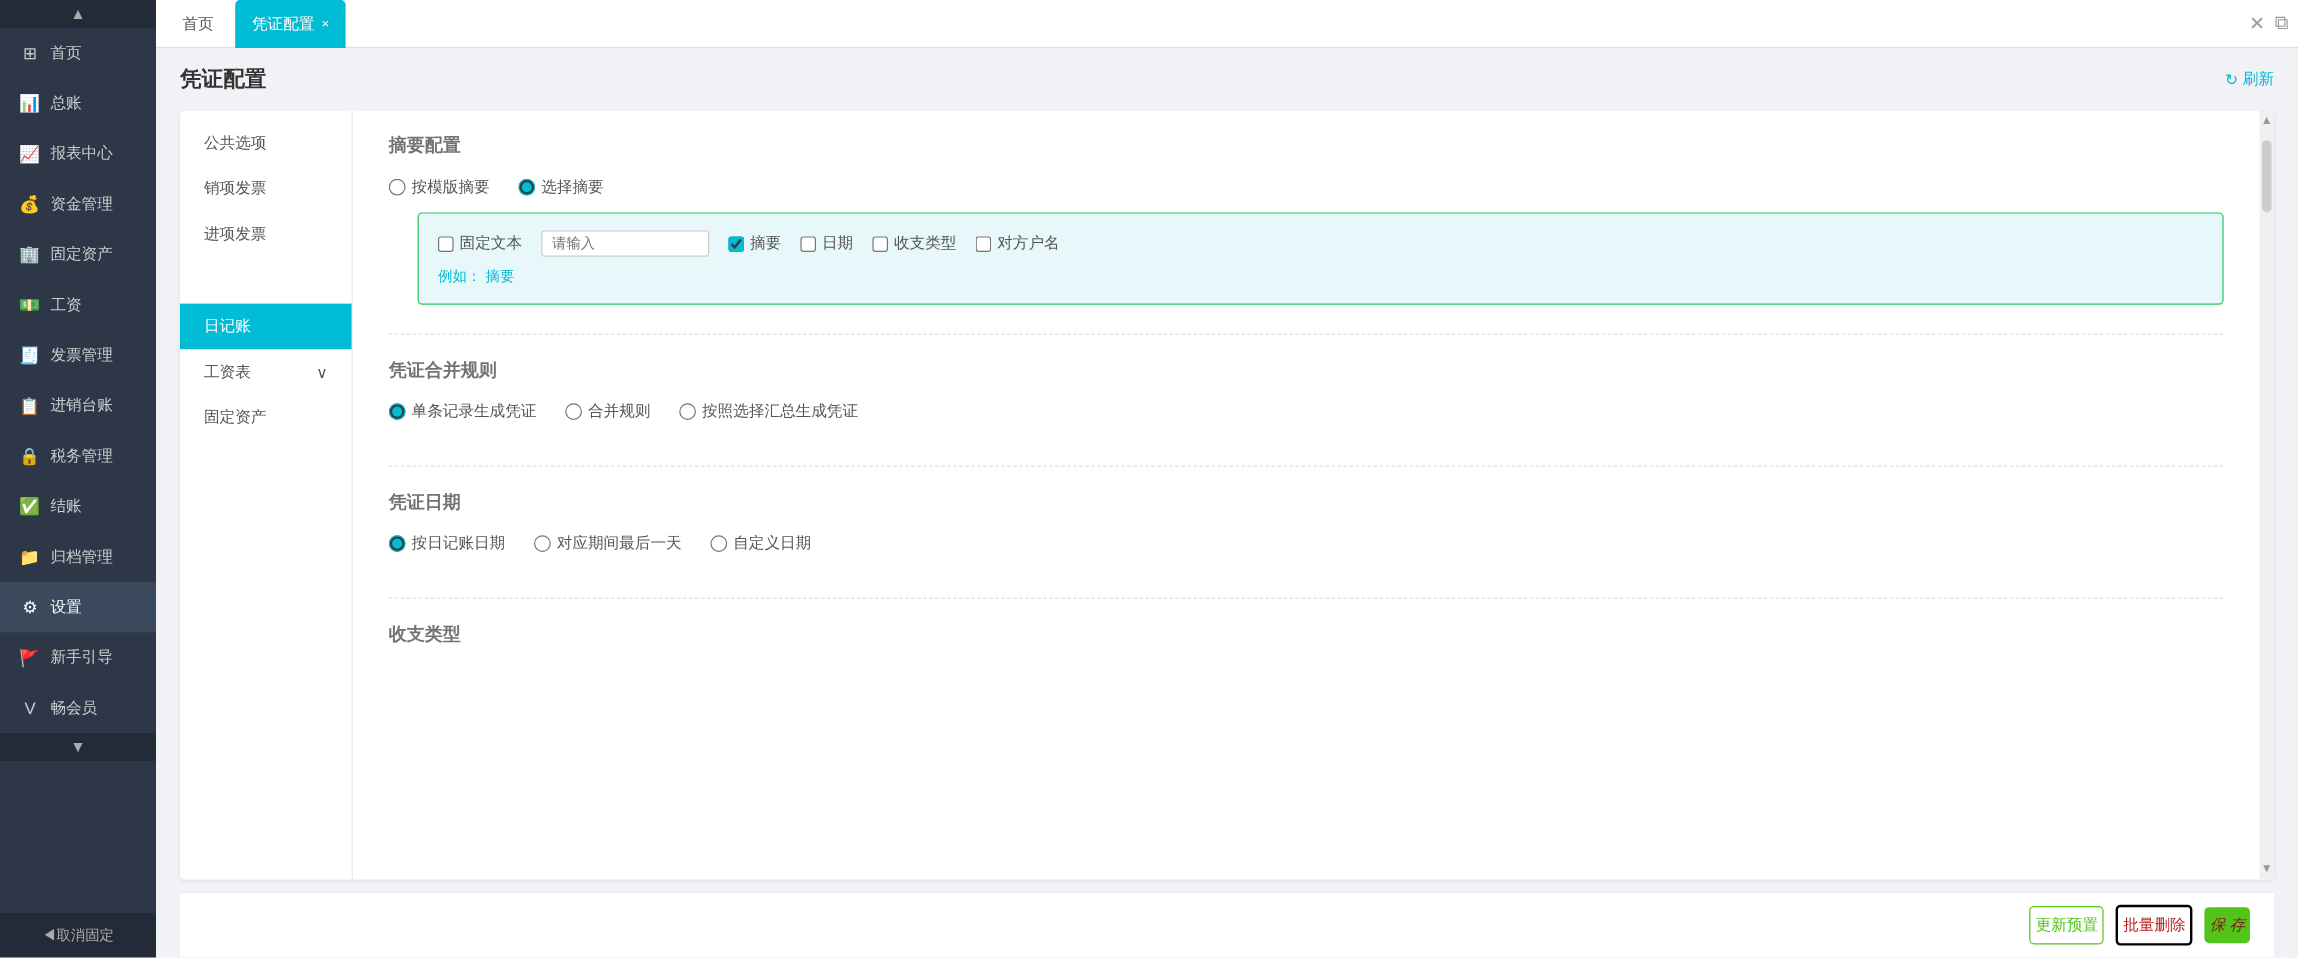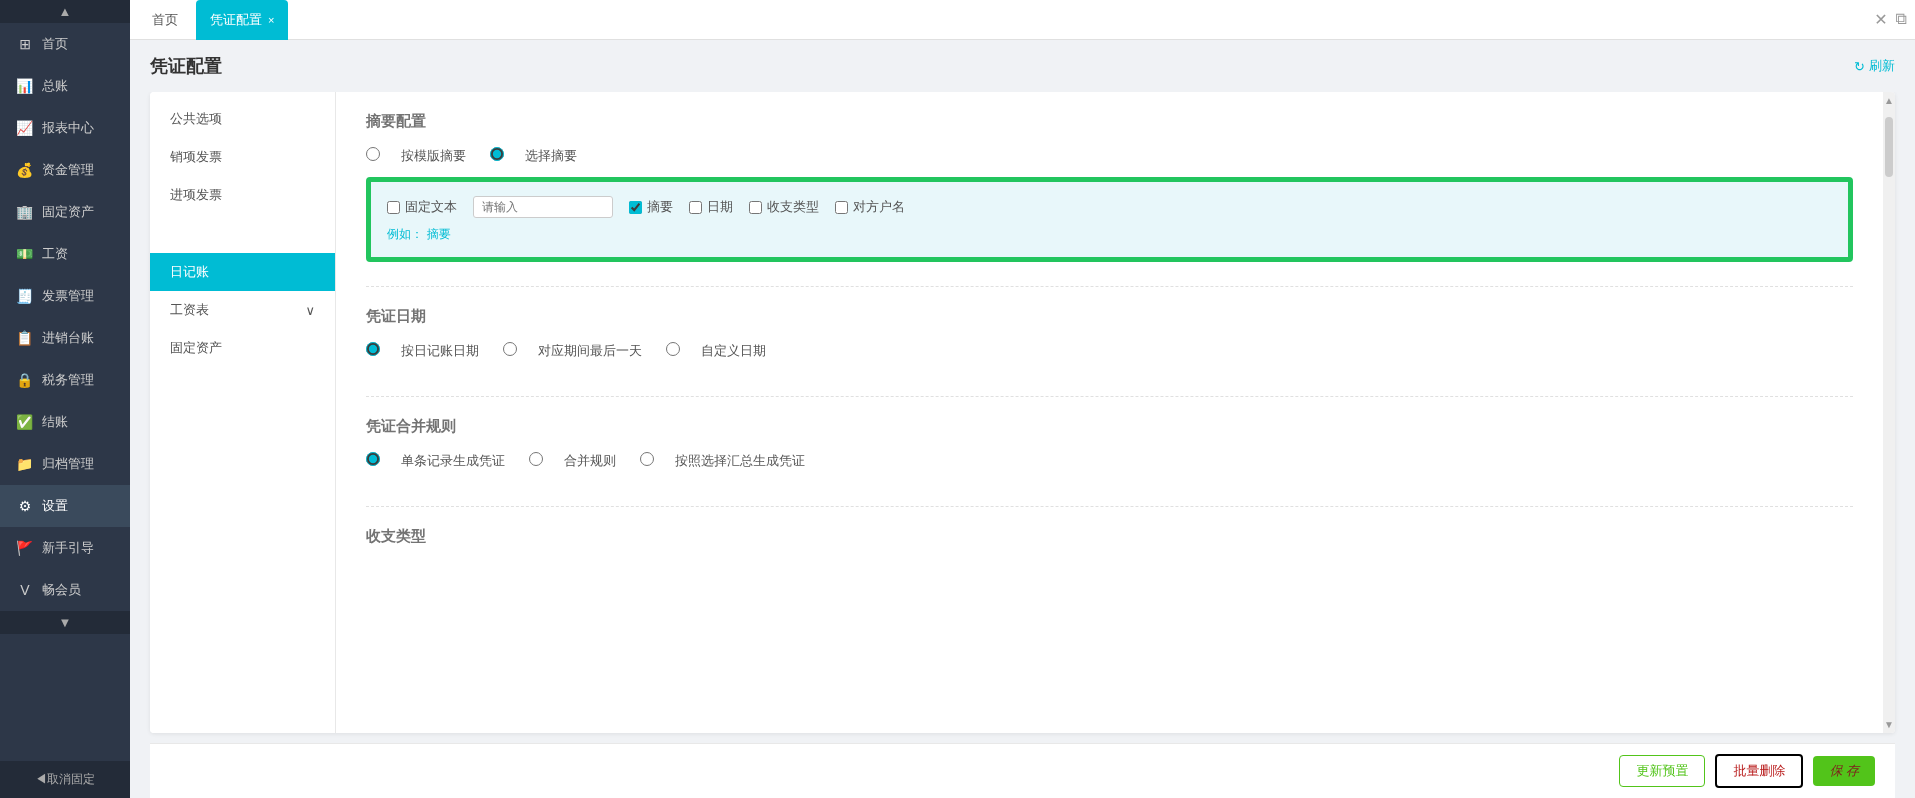--- a/index.html
+++ b/index.html
@@ -123,21 +123,21 @@
       flex: 1;
       overflow: hidden;
       background: #fff;
       margin: 0 10px 10px 10px;
       border-radius: 4px;
       box-shadow: 0 1px 4px rgba(0,0,0,0.08);
     }
 
     
     .left-nav {
-      width: 186px;
+      width: 144px;
       border-right: 1px solid #e8e8e8;
       padding-top: 8px;
       flex-shrink: 0;
       background: #fff;
     }
     .left-nav-item {
       padding: 10px 20px;
       color: #555;
       cursor: pointer;
       font-size: 13px;
@@ -172,38 +172,40 @@
 
     
     .radio-group {
       display: flex;
       gap: 24px;
       align-items: center;
       margin-bottom: 12px;
     }
     .radio-item {
       display: flex;
-      gap: 21px;
+      align-items: center;
+      gap: 5px;
       cursor: pointer;
       font-size: 13px;
       color: #555;
     }
     .radio-item input[type="radio"] {
       accent-color: #00bcd4;
       width: 14px;
       height: 14px;
     }
 
     
     .summary-config-box {
       background: #e8f7fa;
-      border: 5px solid #22c55e;
+      border: 1px solid #22c55e;
       border-radius: 4px;
       padding: 14px 16px;
       margin-top: 8px;
+      margin-left: 24px;
     }
     .summary-row {
       display: flex;
       align-items: center;
       gap: 16px;
       flex-wrap: wrap;
       margin-bottom: 8px;
     }
     .checkbox-item {
       display: flex;
@@ -238,21 +240,21 @@
       justify-content: flex-end;
       align-items: center;
       gap: 10px;
       padding: 10px 20px;
       background: #fff;
       border-top: 1px solid #e8e8e8;
       flex-shrink: 0;
       margin: 0 10px 0 10px;
     }
     .btn {
-      padding: 6px 16px;
+      padding: 6px 4px;
       border-radius: 4px;
       font-size: 13px;
       cursor: pointer;
       border: none;
     }
     .btn-outline-green {
       border: 1px solid #52c41a;
       color: #52c41a;
       background: #fff;
     }
@@ -452,51 +454,51 @@
               </label>
             </div>
             <div>
               <span class="summary-example">例如：</span>
               <span class="summary-example">摘要</span>
             </div>
           </div>
         </div>
 
         <div class="section">
+          <div class="section-title">凭证合并规则</div>
+          <div class="radio-group">
+            <label class="radio-item">
+              <input type="radio" name="merge_rule" checked="" style="">
+              <span>单条记录生成凭证</span>
+            </label>
+            <label class="radio-item">
+              <input type="radio" name="merge_rule" style="">
+              <span>合并规则</span>
+            </label>
+            <label class="radio-item">
+              <input type="radio" name="merge_rule" style="">
+              <span>按照选择汇总生成凭证</span>
+            </label>
+          </div>
+        </div>
+
+        <div class="section">
           <div class="section-title">凭证日期</div>
           <div class="radio-group">
             <label class="radio-item">
               <input type="radio" name="voucher_date" checked="" style="">
               <span>按日记账日期</span>
             </label>
             <label class="radio-item">
               <input type="radio" name="voucher_date" style="">
               <span>对应期间最后一天</span>
             </label>
             <label class="radio-item">
               <input type="radio" name="voucher_date" style="">
               <span>自定义日期</span>
-            </label>
-          </div>
-        </div>
-
-        <div class="section">
-          <div class="section-title">凭证合并规则</div>
-          <div class="radio-group">
-            <label class="radio-item">
-              <input type="radio" name="merge_rule" checked="" style="">
-              <span>单条记录生成凭证</span>
-            </label>
-            <label class="radio-item">
-              <input type="radio" name="merge_rule" style="">
-              <span>合并规则</span>
-            </label>
-            <label class="radio-item">
-              <input type="radio" name="merge_rule" style="">
-              <span>按照选择汇总生成凭证</span>
             </label>
           </div>
         </div>
 
         <div class="section">
           <div class="section-title">收支类型</div>
         </div>
       </div>
 
       <div class="scroll-track">

